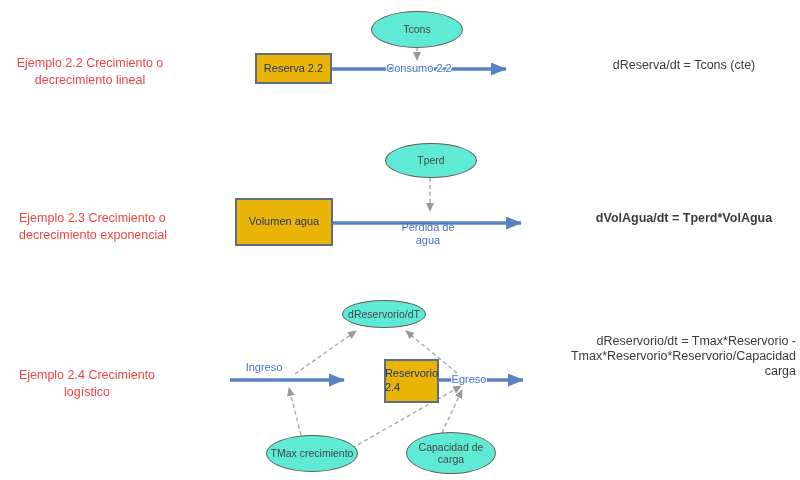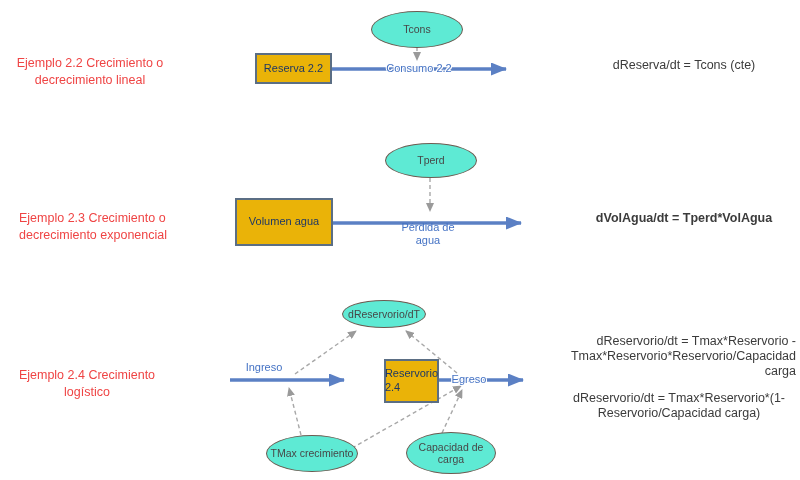--- a/index.html
+++ b/index.html
@@ -108,15 +108,14 @@
   <div class="abs conv" style="left:266px;top:435px;width:92px;height:37px;">
     <span>TMax crecimiento</span>
   </div>
 
   <div class="abs conv wrap" style="left:406px;top:432px;width:90px;height:42px;">
     <span>Capacidad de carga</span>
   </div>
 
   <div class="abs equation" style="left:560px;top:334px;width:236px;text-align:right;">dReservorio/dt = Tmax*Reservorio - Tmax*Reservorio*Reservorio/Capacidad carga</div>
 
-  <div class="abs equation" style="left:566px;top:391px;width:226px;">dReservorio/dt = Tmax*Reservorio*(1- Reservorio/Capacidad carga)</div>
 
 </div>
 
 </body></html>

